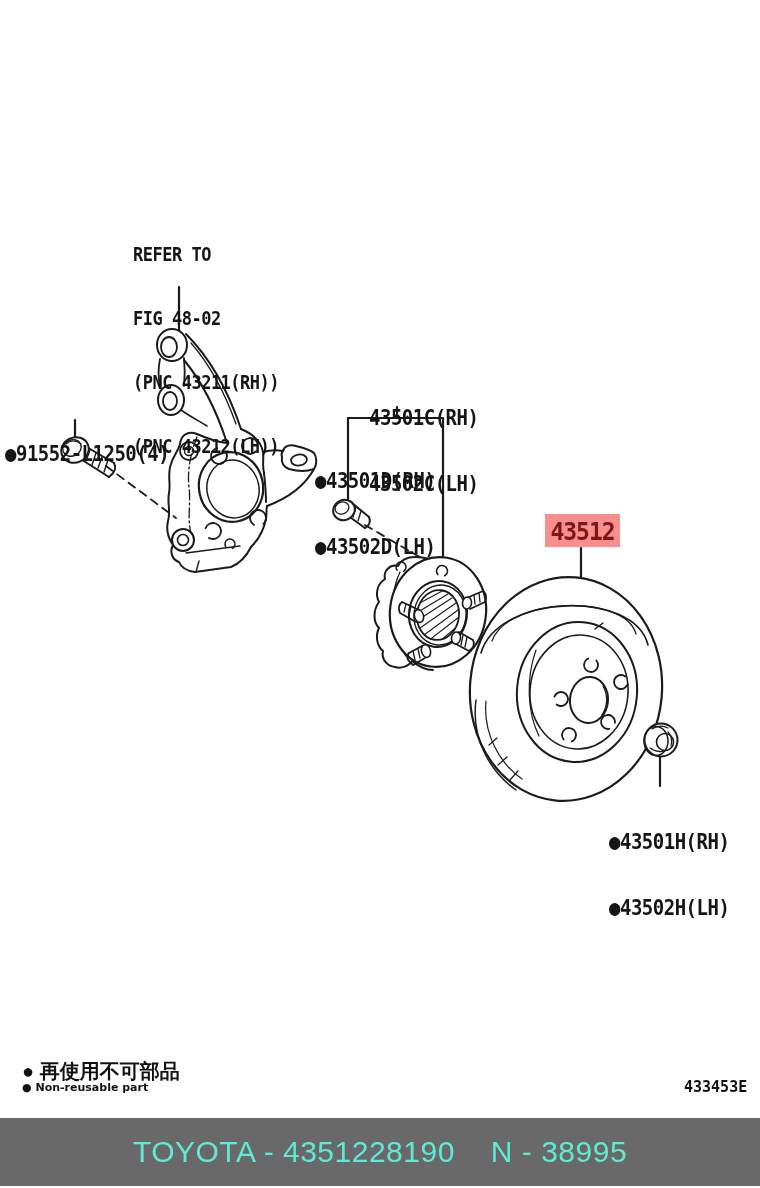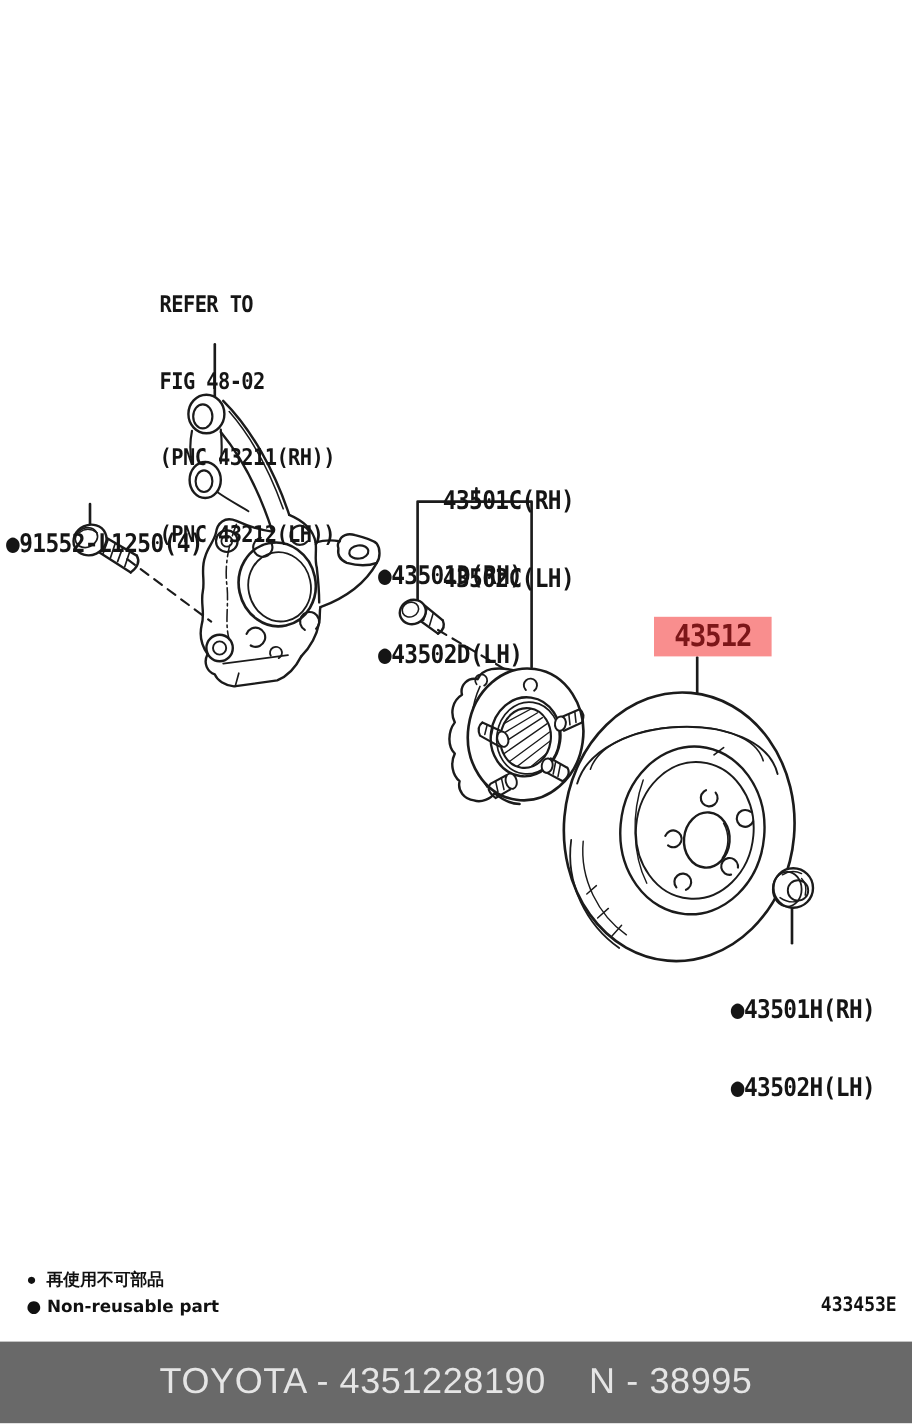--- a/index.html
+++ b/index.html
@@ -5,32 +5,32 @@
   html,body{margin:0;padding:0;background:#fff;}
   #canvas{position:relative;width:760px;height:1188px;background:#ffffff;overflow:hidden;
           font-family:"DejaVu Sans Mono",monospace;}
   svg{position:absolute;left:0;top:0;}
   .plabel{position:absolute;font-family:"DejaVu Sans Mono",monospace;font-weight:bold;
           color:#151515;letter-spacing:-0.5px;transform:scaleY(1.13);transform-origin:left top;
           white-space:pre;}
   .plabel .ln{font-size:19px;line-height:20px;}
   .refer .ln{font-size:17px;line-height:18.5px;}
   .small18{font-size:18px;line-height:19px;}
-  .highlight{position:absolute;left:545px;top:514px;width:98px;height:33px;
+  .highlight{position:absolute;left:545px;top:514px;width:75px;height:33px;
              background:#f98e8e;display:flex;align-items:center;justify-content:center;}
   .highlight span{font-family:"DejaVu Sans Mono",monospace;font-weight:bold;font-size:23px;
              color:#7c1618;transform:scaleY(1.1);letter-spacing:-1px;}
   .legend{position:absolute;left:22px;color:#111;font-weight:bold;white-space:pre;}
-  .legend-jp{top:1058px;font-size:14px;font-family:Liberation Mono, monospace;}
-  .legend-en{top:1081px;font-size:14px;font-family:"DejaVu Sans",sans-serif;}
+  .legend-jp{top:1058px;font-size:20px;font-family:Liberation Sans, sans-serif;}
+  .legend-en{top:1081px;font-size:11px;font-family:"DejaVu Sans",sans-serif;}
   .doccode{position:absolute;left:684px;top:1077px;font-size:15px;font-weight:bold;
            font-family:"DejaVu Sans Mono",monospace;color:#111;transform:scaleY(1.1);transform-origin:left top;}
   .footer{position:absolute;left:0;top:1118px;width:760px;height:68px;background:#696969;
           display:flex;align-items:center;justify-content:center;gap:36px;}
-  .footer span{color:#e5e5e5;font-family:"Liberation Sans",sans-serif;font-size:30px;
+  .footer span{color:#5eead4;font-family:"Liberation Sans",sans-serif;font-size:30px;
           font-weight:400;letter-spacing:0.5px;white-space:pre;}
 </style>
 </head>
 <body>
 
 <div id="canvas">
 
   <svg width="760" height="1188" viewBox="0 0 760 1188" stroke="#1b1b1b" fill="none" stroke-linecap="round" stroke-linejoin="round">
 
     <defs>

